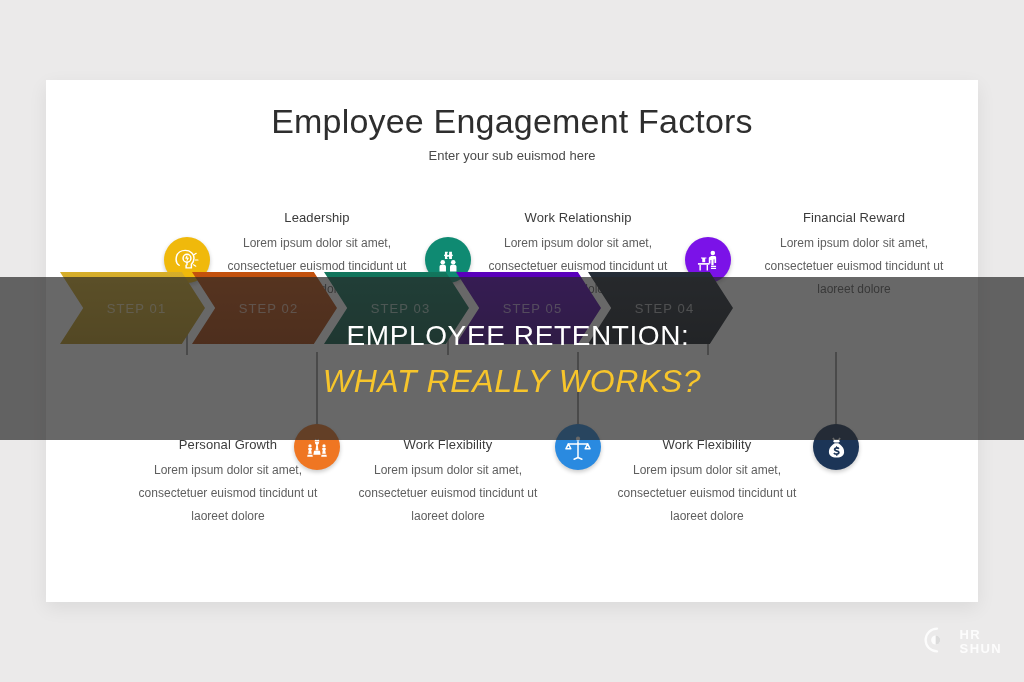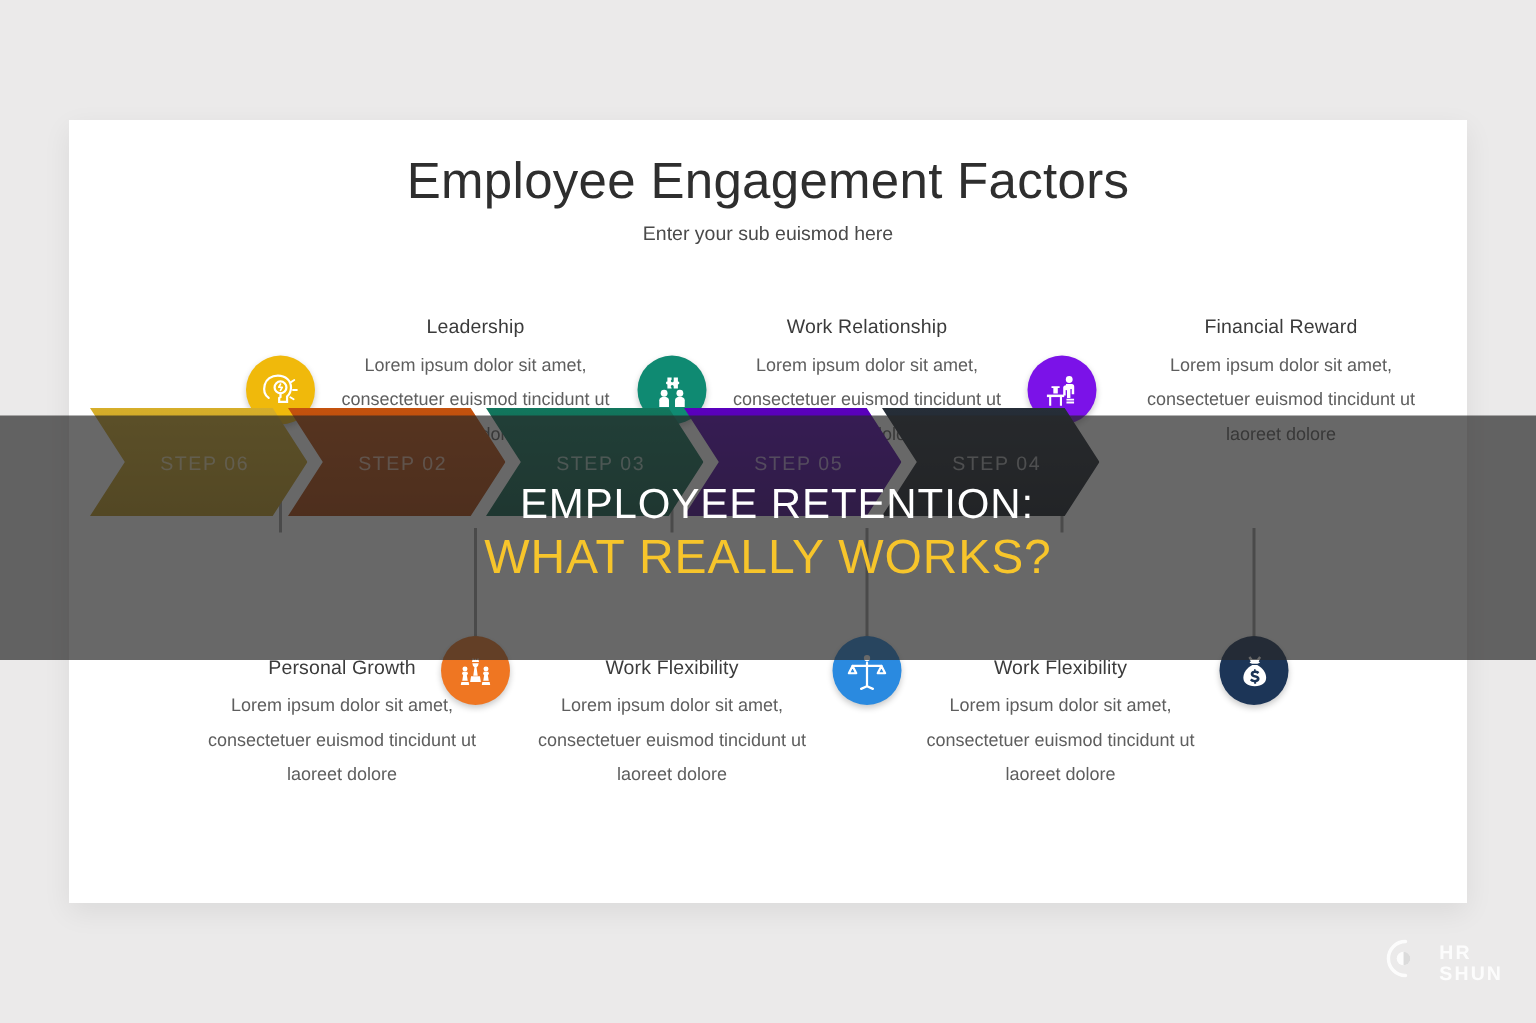--- a/index.html
+++ b/index.html
@@ -83,23 +83,23 @@
   #overlay {
     position:absolute; left:0; top:277px; width:1024px; height:163px;
     background:rgba(40,40,40,.70);
   }
   #ov-line1 {
     position:absolute; left:0; top:320px; width:1024px;
     text-align:center; font-size:28px; color:#ffffff;
     letter-spacing:.6px; font-weight:400;padding-left:12px;
   }
   #ov-line2 {
-    position:absolute; left:0; top:353px; width:1024px;
+    position:absolute; left:0; top:363px; width:1024px;
     text-align:center; font-size:32px; color:#f7c52b;
-    letter-spacing:.6px; font-weight:400;
+    letter-spacing:.6px; font-weight:400;font-style:italic;
   }
 
   
   #watermark {
     position:absolute; right:22px; bottom:24px;
     display:flex; align-items:center; gap:9px;
     opacity:.88;
   }
   #wm-text { line-height:14px; }
   #wm-l1, #wm-l2 {
@@ -229,21 +229,21 @@
           <path d="M14 11h4c4.2 2.2 7 6.1 7 10.2 0 4-3.2 6.6-9 6.6s-9-2.6-9-6.6C7 17.1 9.8 13.2 14 11z"></path>
           <path d="M16.7 14.4v1.1c1.3.1 2.3.6 2.9 1.3l-1.3 1.4c-.5-.5-1.2-.8-2-.8-.8 0-1.3.3-1.3.8 0 .5.4.7 1.7 1 1.9.4 3.1 1.1 3.1 2.8 0 1.5-1 2.5-2.7 2.7v1.1h-1.6v-1.1c-1.4-.1-2.6-.7-3.3-1.6l1.4-1.3c.6.7 1.5 1.1 2.5 1.1.9 0 1.5-.3 1.5-.9 0-.5-.4-.7-1.8-1-1.9-.4-3-1.2-3-2.8 0-1.4 1-2.4 2.6-2.6v-1.1h1.3z" fill="#1c3557"></path>
         </svg>
       </div>
     </div>
 
   </div>
 
   <div id="chev-band">
     <div class="chev" style="background:linear-gradient(180deg,#d6ae2a,#b8921c);">
-      <span class="chev-label">STEP 06</span>
+      <span class="chev-label">STEP 01</span>
     </div>
     <div class="chev" style="background:linear-gradient(180deg,#c4520e,#a63f06);">
       <span class="chev-label">STEP 02</span>
     </div>
     <div class="chev" style="background:linear-gradient(180deg,#12765d,#0c5b47);">
       <span class="chev-label">STEP 03</span>
     </div>
     <div class="chev" style="background:linear-gradient(180deg,#5a00bd,#42008c);">
       <span class="chev-label">STEP 05</span>
     </div>

